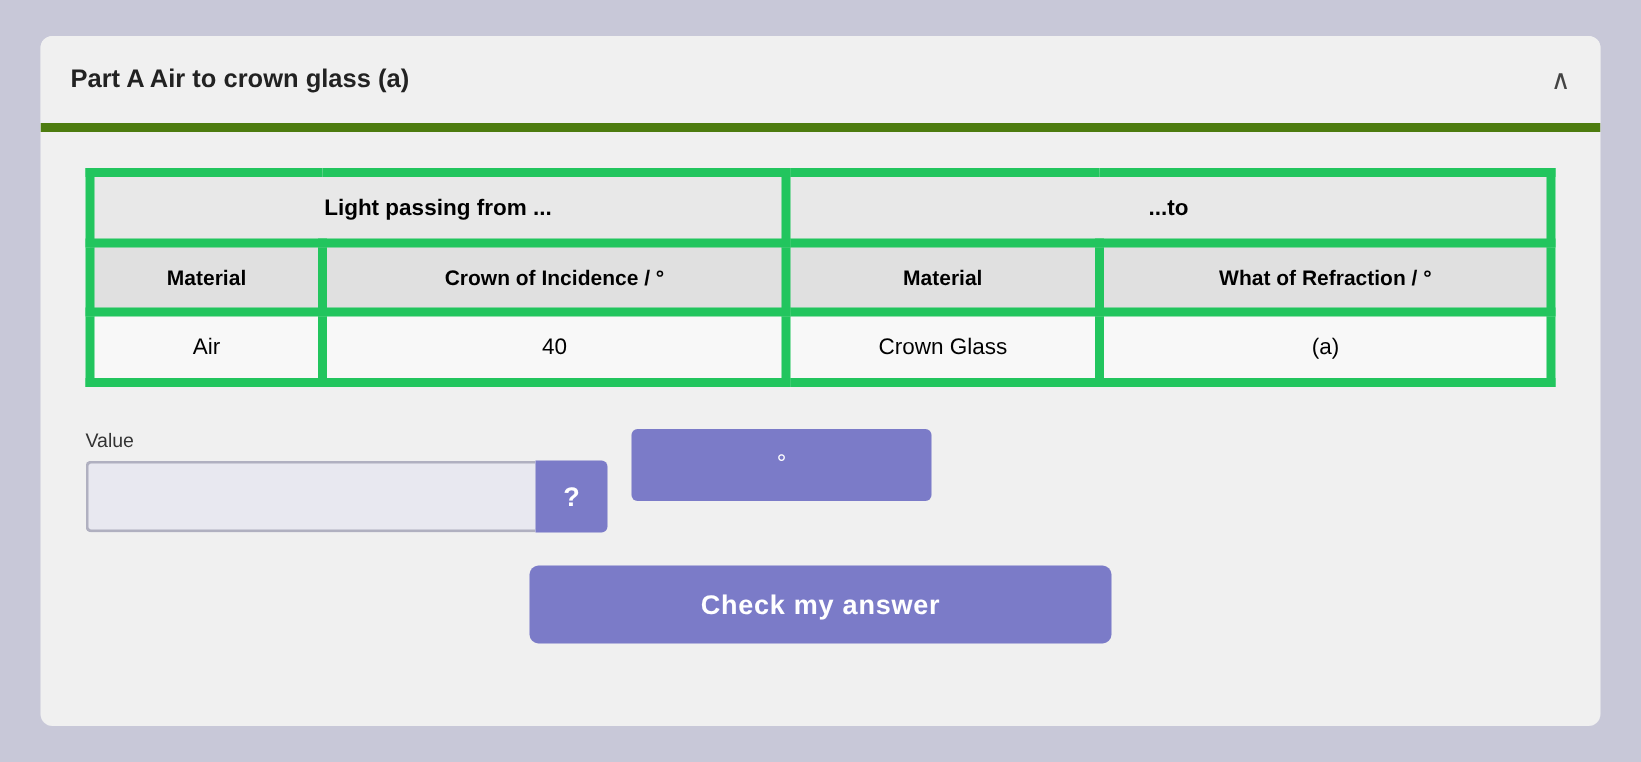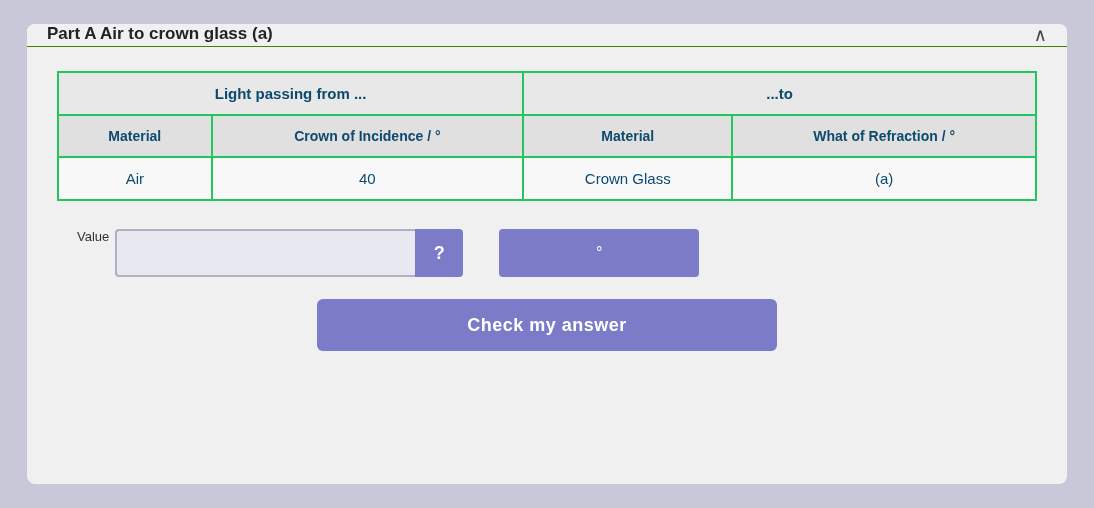--- a/index.html
+++ b/index.html
@@ -23,24 +23,25 @@
       width: 1040px;
       min-height: 460px;
       border-radius: 8px;
       padding: 0;
       overflow: hidden;
       position: relative;
     }
 
     .card-header {
       display: flex;
+      align-items: center;
       justify-content: space-between;
-      padding: 0 20px;
+      padding: 18px 20px;
       background: #f0f0f0;
-      border-bottom: 1px solid #4d7c0f;
+      border-bottom: 6px solid #4d7c0f;
     }
 
     .card-header-title {
       font-size: 17px;
       font-weight: 600;
       color: #222;
     }
 
     .chevron-icon {
       font-size: 18px;
@@ -55,25 +56,25 @@
     
     .data-table {
       width: 100%;
       border-collapse: collapse;
       margin-bottom: 28px;
       background: #fff;
     }
 
     .data-table th,
     .data-table td {
-      border: 2px solid #22c55e;
+      border: 6px solid #22c55e;
       padding: 12px 18px;
       text-align: center;
       font-size: 15px;
-      color: #0c4a6e;
+      color: #000000;
     }
 
     .data-table th {
       background: #e8e8e8;
       font-weight: 600;
     }
 
     .data-table .section-header {
       background: #e8e8e8;
       font-weight: 600;
@@ -101,22 +102,22 @@
     
     .input-row {
       display: flex;
       align-items: flex-start;
       gap: 16px;
       margin-bottom: 22px;
     }
 
     .input-group {
       display: flex;
+      flex-direction: column;
       gap: 6px;
-      margin-left: 20px;
     }
 
     .input-label {
       font-size: 13px;
       color: #333;
       font-weight: 500;
     }
 
     .value-input-wrapper {
       display: flex;
@@ -165,21 +166,21 @@
       font-size: 16px;
       text-align: center;
       outline: none;
       padding: 0 12px;
       cursor: pointer;
     }
 
     
     .check-answer-btn {
       display: block;
-      width: 460px;
+      width: 388px;
       height: 52px;
       background: #7b7bc8;
       color: #fff;
       font-size: 18px;
       font-weight: 700;
       border: none;
       border-radius: 6px;
       cursor: pointer;
       margin: 0 auto;
       text-align: center;

